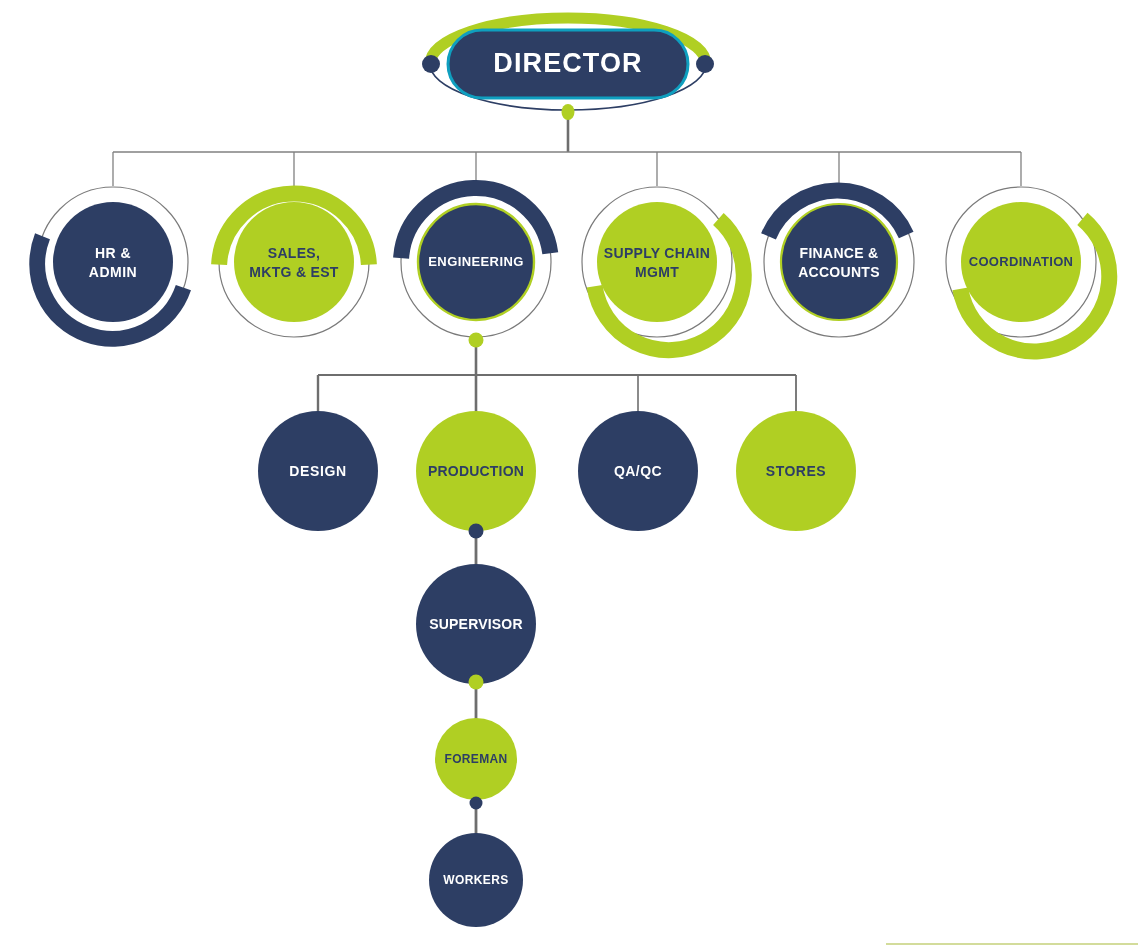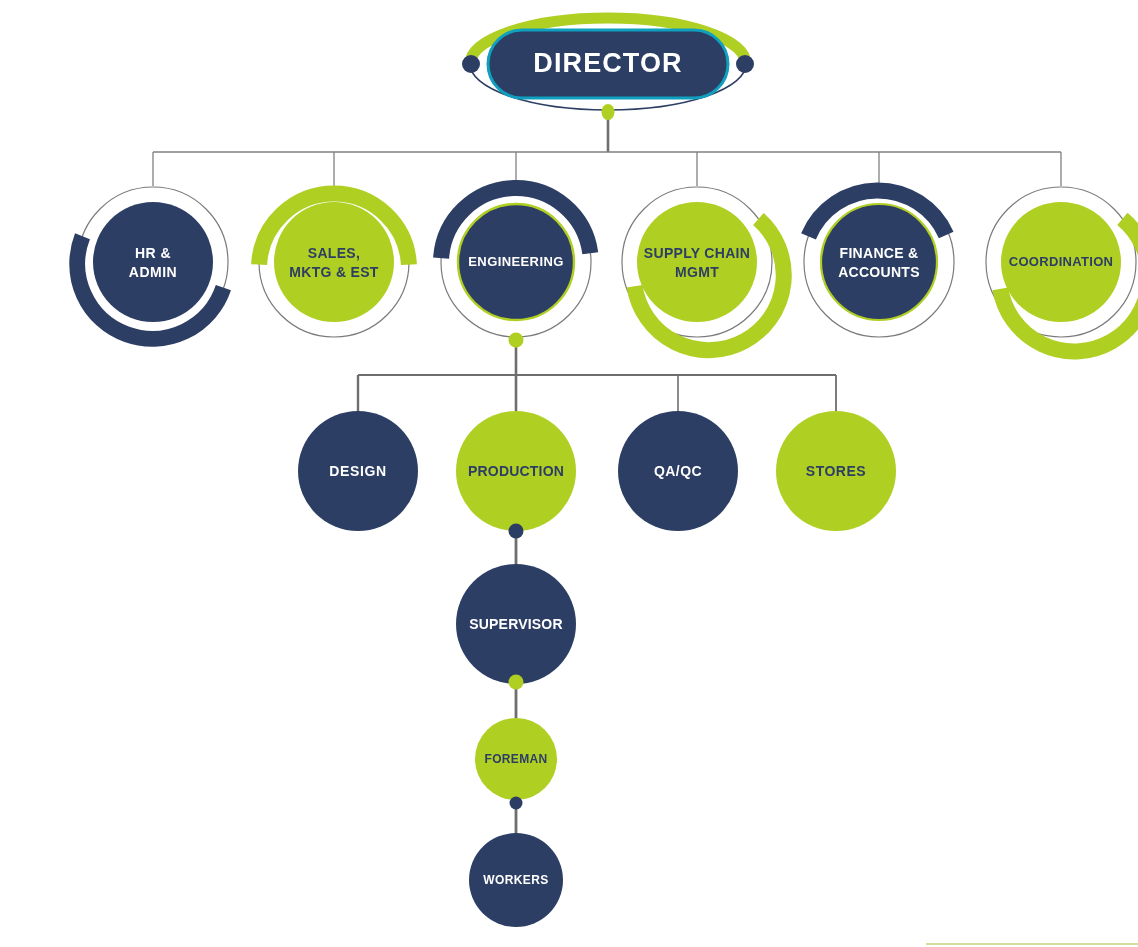--- a/index.html
+++ b/index.html
@@ -10,21 +10,20 @@
   body {
     width: 1138px;
     height: 947px;
     font-family: "Liberation Sans", sans-serif;
     overflow: hidden;
   }
   #chart-root {
     position: relative;
     width: 978px;
     height: 947px;
-    padding-left: 40px;
   }
   svg.org-svg {
     display: block;
     width: 1138px;
     height: 947px;
   }
   .node-label {
     font-family: "Liberation Sans", sans-serif;
     font-weight: bold;
     text-anchor: middle;

